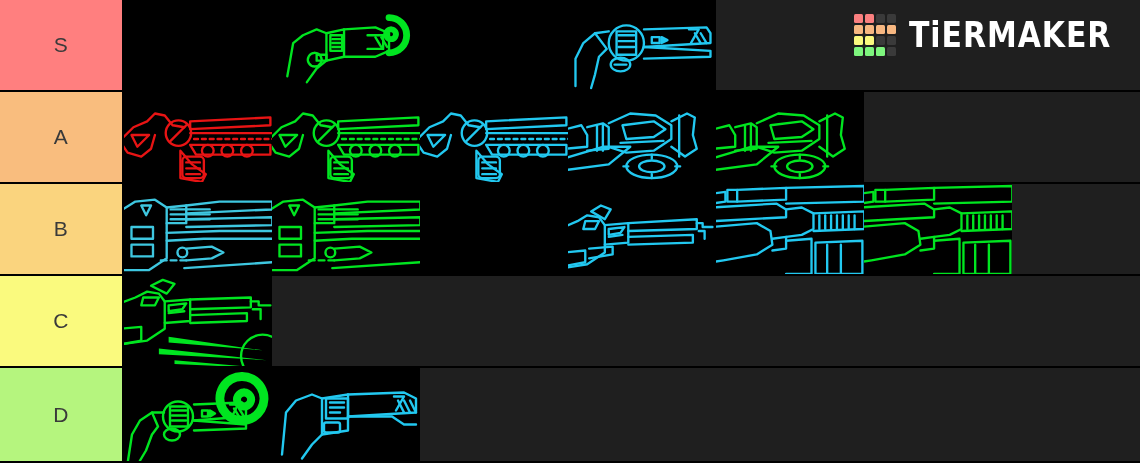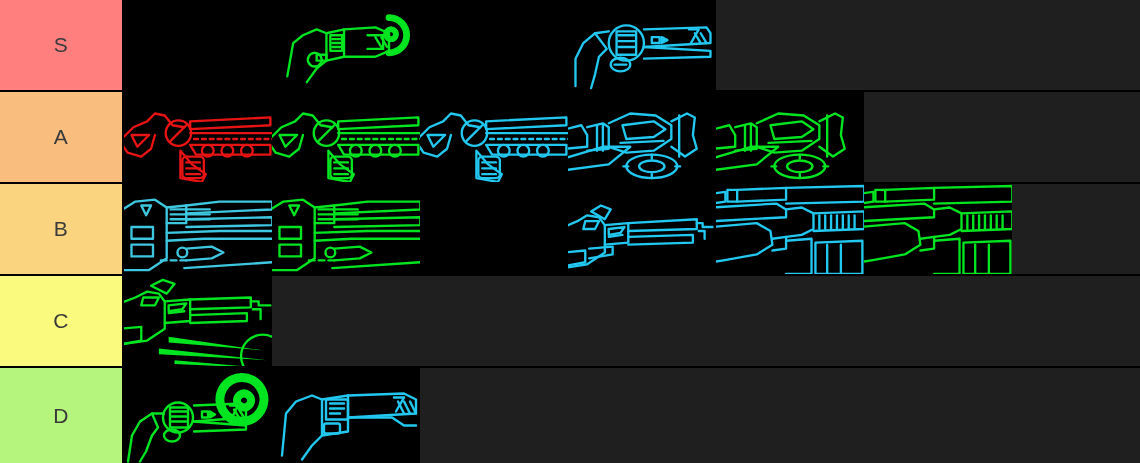--- a/index.html
+++ b/index.html
@@ -887,13 +887,34 @@
             <rect x="52" y="54" width="16" height="10" rx="2"></rect>
             <path d="M50 30 L76 26 L76 62 L50 66"></path>
             <path d="M76 26 L132 24 L144 30 L144 44 L76 48"></path>
             <path d="M76 48 L120 48 L132 56 L144 56"></path>
             <path d="M122 28 l10 0 l-8 14"></path>
             <path d="M126 32 l6 12 M132 32 l6 12 M138 32 l6 12"></path>
           </svg>
         </div>
       </div>
     </div>
+    <div class="watermark">
+      <div class="wm-grid">
+        <i style="background:#fa7f7f"></i>
+        <i style="background:#fa7f7f"></i>
+        <i style="background:#3a3a3a"></i>
+        <i style="background:#3a3a3a"></i>
+        <i style="background:#f7b781"></i>
+        <i style="background:#f7b781"></i>
+        <i style="background:#f7b781"></i>
+        <i style="background:#f7b781"></i>
+        <i style="background:#faf97f"></i>
+        <i style="background:#faf97f"></i>
+        <i style="background:#3a3a3a"></i>
+        <i style="background:#3a3a3a"></i>
+        <i style="background:#7ef57e"></i>
+        <i style="background:#7ef57e"></i>
+        <i style="background:#7ef57e"></i>
+        <i style="background:#3a3a3a"></i>
+      </div>
+      <div class="wm-text">TiERMAKER</div>
+    </div>
   </div>
 
 </body></html>

